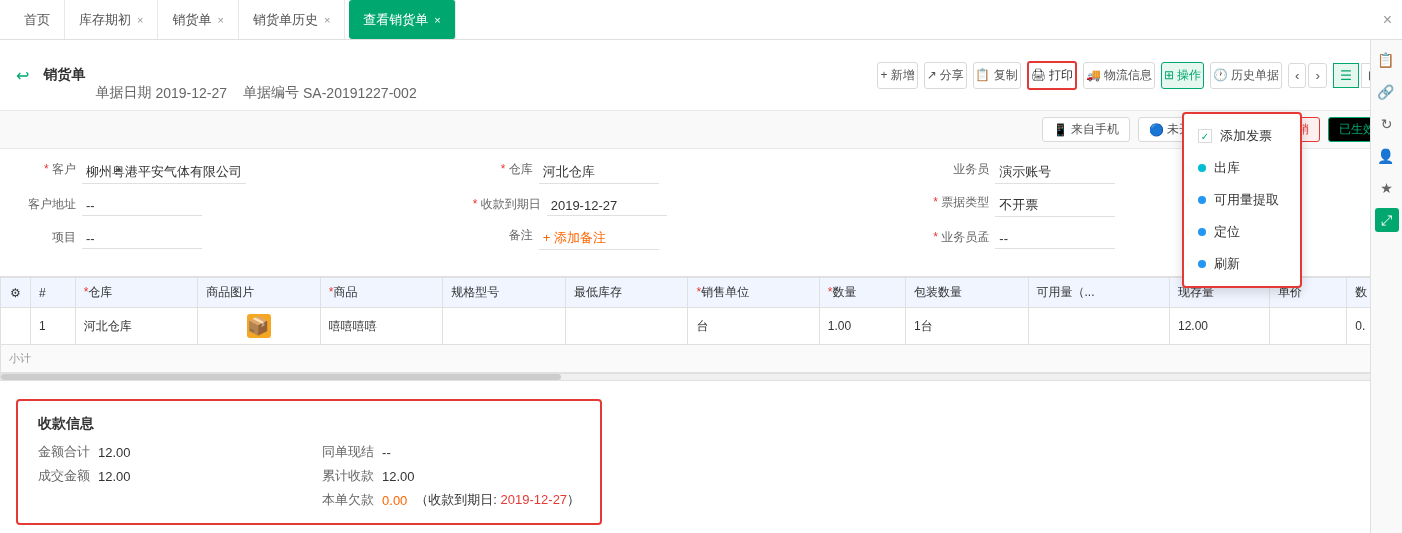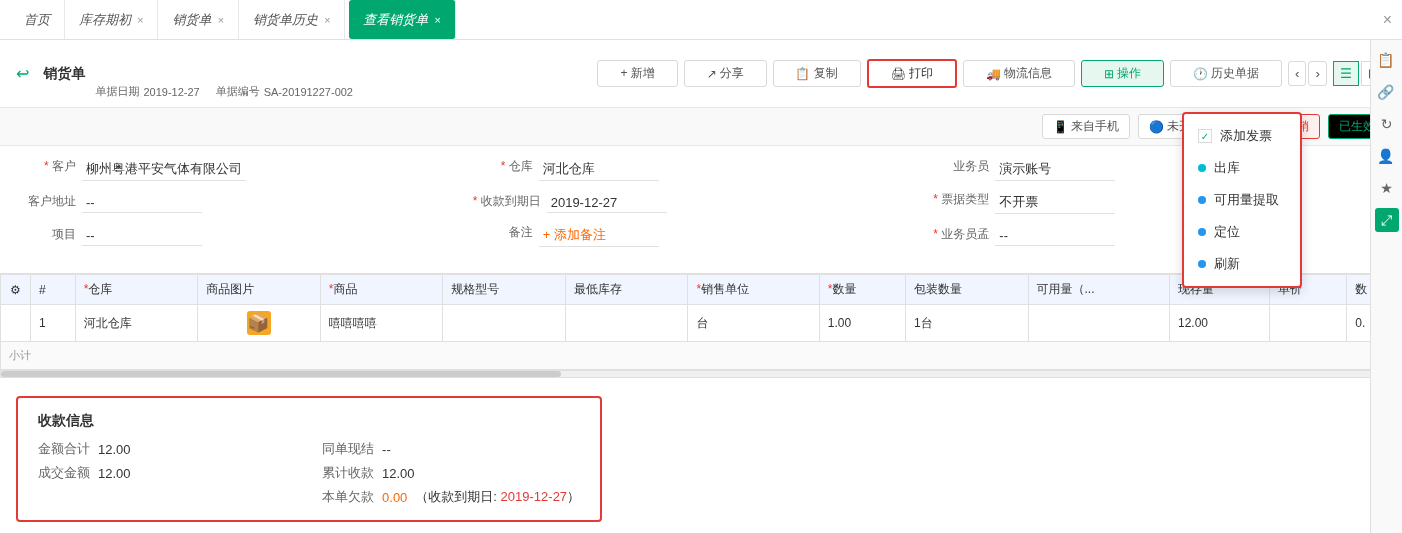--- a/index.html
+++ b/index.html
@@ -7,21 +7,21 @@
 
     
     .tab-bar {
       display: flex; align-items: center; background: #fff;
       border-bottom: 1px solid #e0e0e0; padding: 0 10px; height: 40px;
       position: relative;
     }
     .tab-item {
       display: flex; align-items: center; padding: 16px 14px; height: 100%;
       cursor: pointer; font-size: 13px; color: #555; border-right: 1px solid #e8e8e8;
-      white-space: nowrap; position: relative; font-style: italic;
+      white-space: nowrap; position: relative;
     }
     .tab-item .tab-close {
       margin-left: 6px; color: #999; font-size: 11px; cursor: pointer;
     }
     .tab-item.highlighted {
       background: #00a870; color: #fff; border-radius: 3px; margin-left: 4px;
     }
     .tab-item.highlighted .tab-close { color: #fff; }
     .tab-bar-close {
       position: absolute; right: 10px; top: 50%; transform: translateY(-50%);
@@ -36,26 +36,26 @@
 
     
     .doc-header {
       display: flex; align-items: center; padding: 8px 16px;
       border-bottom: 1px solid #e8e8e8; background: #fff;
       justify-content: space-between;
     }
     .doc-title-area { display: flex; align-items: center; gap: 10px; }
     .doc-icon { color: #00a870; font-size: 16px; margin-right: 4px; }
     .doc-type { font-size: 14px; font-weight: bold; color: #333; }
-    .doc-meta { display: flex; align-items: flex-start; gap: 16px; font-size: 11px; color: #666; margin-top: 36px; }
+    .doc-meta { display: flex; align-items: flex-start; gap: 16px; font-size: 14px; color: #666; margin-top: 36px; }
     .doc-meta span { display: flex; align-items: center; gap: 4px; }
 
     .doc-actions { display: flex; align-items: center; gap: 6px; }
     .action-btn {
-      display: flex; align-items: center; gap: 3px; padding: 4px 22px;
+      display: flex; align-items: center; gap: 3px; padding: 4px 2px;
       border: 1px solid #d9d9d9; border-radius: 3px; cursor: pointer;
       background: #fff; color: #555; font-size: 12px; white-space: nowrap;
     }
     .action-btn.active-tab-btn {
       background: #e6f7f0; border-color: #00a870; color: #00a870;
     }
     .action-btn.print-btn {
       border: 2px solid #e53935; color: #333;
     }
     .nav-arrows { display: flex; gap: 2px; }

